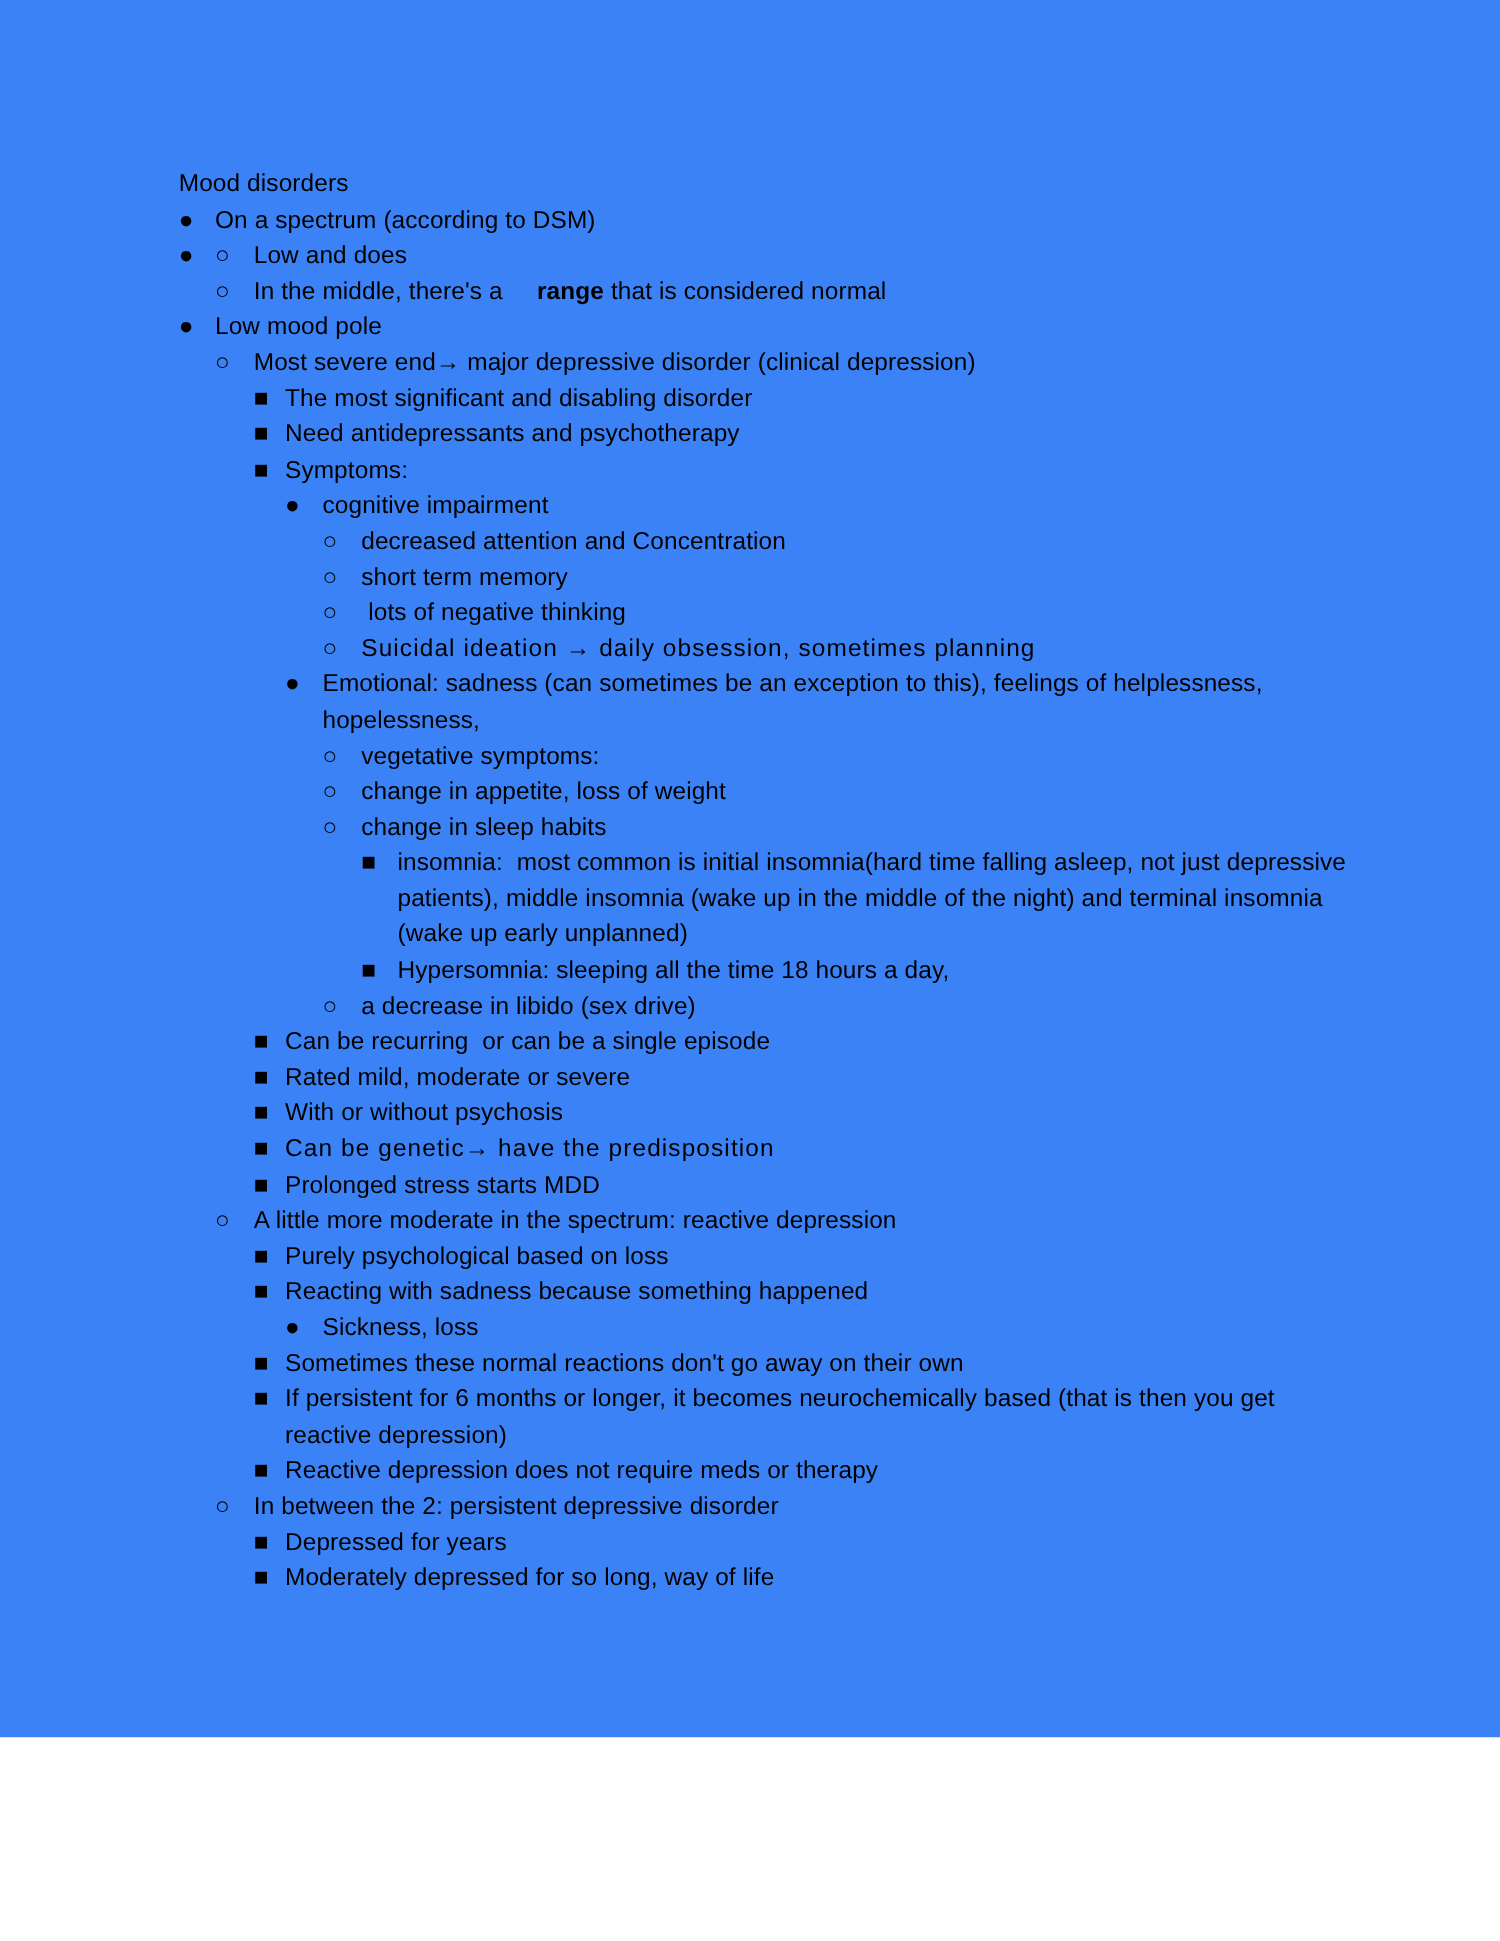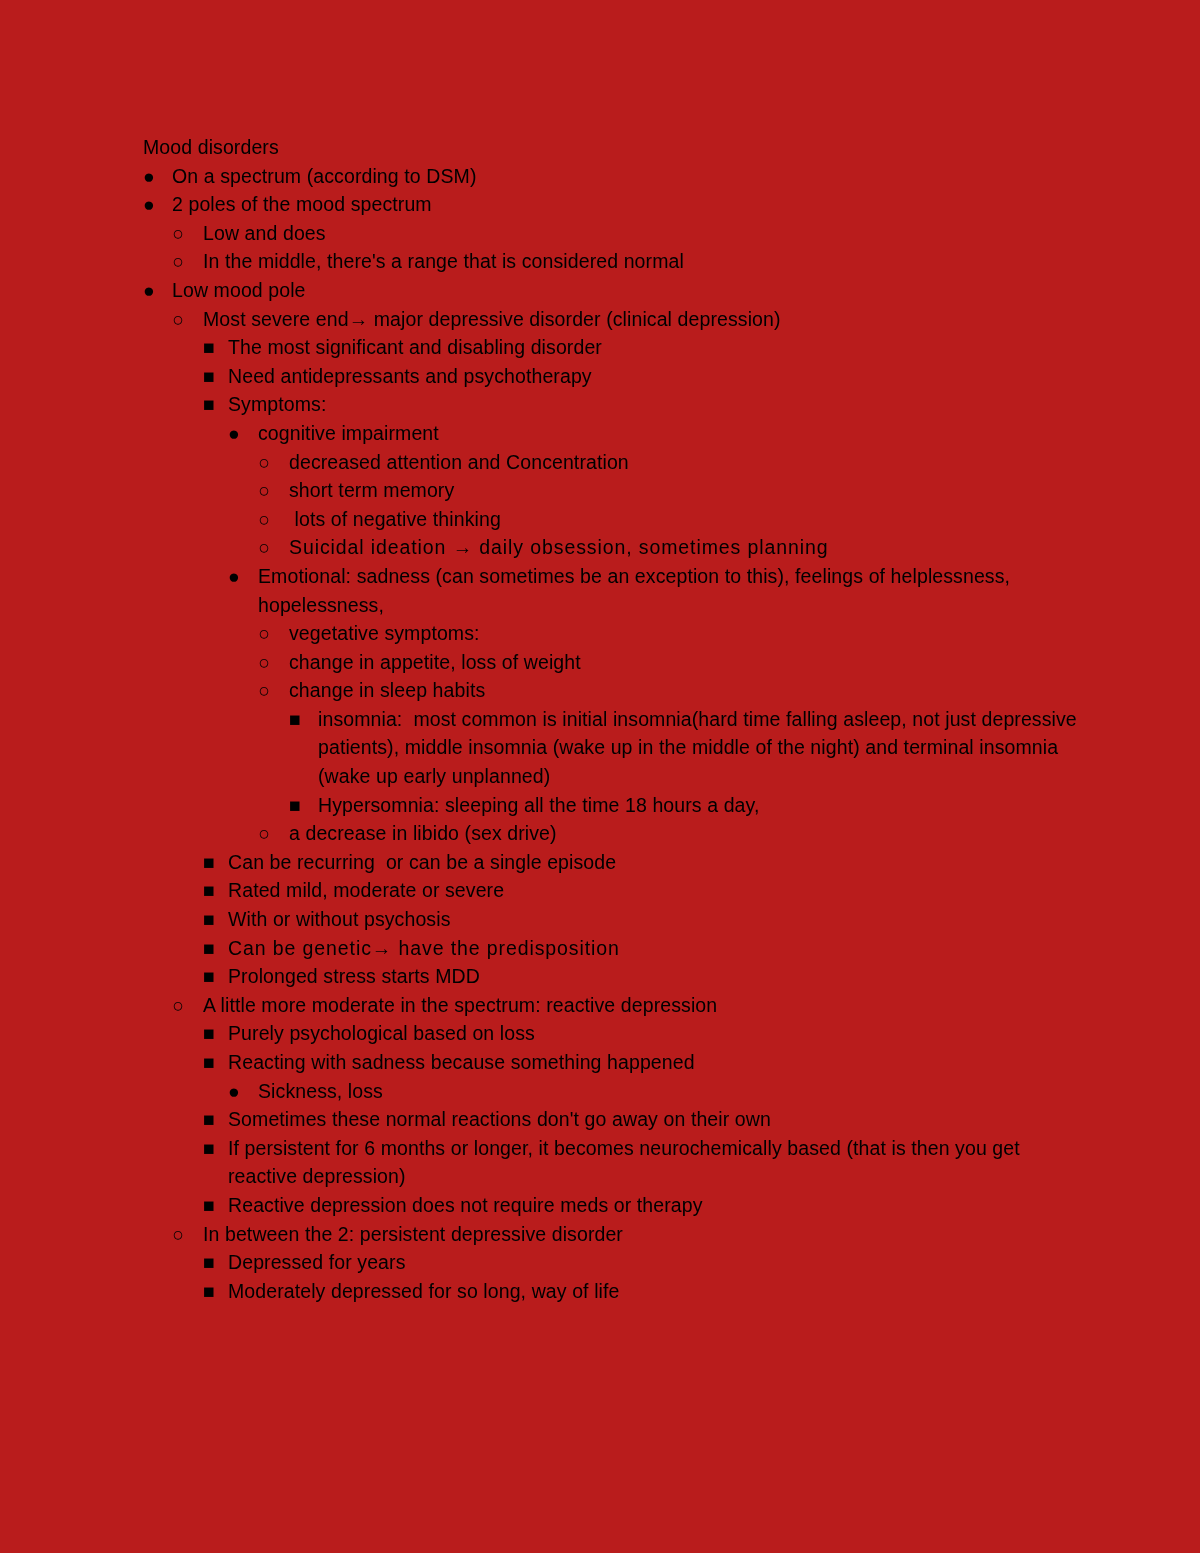--- a/index.html
+++ b/index.html
@@ -8,22 +8,22 @@
     padding: 0;
     background: #ffffff;
   }
   body {
     font-family: "Liberation Sans", sans-serif;
     color: #000000;
   }
   .page {
     position: relative;
     width: 1200px;
-    height: 1553px;
-    background: #b91c1c;
+    height: 1390px;
+    background: #3b82f6;
     box-sizing: border-box;
     overflow: hidden;
   }
   .doc {
     position: absolute;
     left: 143px;
     top: 133px;
     width: 940px;
   }
   .title {
@@ -77,29 +77,29 @@
   
   .marker.disc {
     font-size: 15px;
   }
   .marker.circle {
     font-size: 13px;
   }
   .marker.square {
     font-size: 12px;
   }
-  b { font-weight: normal; }
+  b { font-weight: bold; margin-left: 22px; }
 </style>
 </head>
 <body>
 
 <div class="page">
   <div class="doc">
     <div class="title">Mood disorders</div>
     <div id="outline-root">
         <ul class="lvl d1">
           <li class="item"><span class="marker disc">●</span><span class="txt">On a spectrum (according to DSM)</span></li>
-          <li class="item"><span class="marker disc">●</span><span class="txt">2 poles of the mood spectrum</span><ul class="lvl d2"><li class="item"><span class="marker circle">○</span><span class="txt">Low and does</span></li><li class="item"><span class="marker circle">○</span><span class="txt">In the middle, there's a <b>range</b> that is considered normal</span></li></ul></li>
+          <li class="item"><span class="marker disc">●</span><ul class="lvl d2"><li class="item"><span class="marker circle">○</span><span class="txt">Low and does</span></li><li class="item"><span class="marker circle">○</span><span class="txt">In the middle, there's a <b>range</b> that is considered normal</span></li></ul></li>
           <li class="item"><span class="marker disc">●</span><span class="txt">Low mood pole</span><ul class="lvl d2"><li class="item"><span class="marker circle">○</span><span class="txt">Most severe end→ major depressive disorder (clinical depression)</span><ul class="lvl d3"><li class="item"><span class="marker square">■</span><span class="txt">The most significant and disabling disorder</span></li><li class="item"><span class="marker square">■</span><span class="txt">Need antidepressants and psychotherapy</span></li><li class="item"><span class="marker square">■</span><span class="txt">Symptoms:</span><ul class="lvl d4"><li class="item"><span class="marker disc">●</span><span class="txt">cognitive impairment</span><ul class="lvl d5"><li class="item"><span class="marker circle">○</span><span class="txt">decreased attention and Concentration</span></li><li class="item"><span class="marker circle">○</span><span class="txt">short term memory</span></li><li class="item"><span class="marker circle">○</span><span class="txt"> lots of negative thinking</span></li><li class="item"><span class="marker circle">○</span><span class="txt" style="letter-spacing: 0.9px;">Suicidal ideation → daily obsession, sometimes planning</span></li></ul></li><li class="item"><span class="marker disc">●</span><span class="txt">Emotional: sadness (can sometimes be an exception to this), feelings of helplessness, hopelessness,</span><ul class="lvl d5"><li class="item"><span class="marker circle">○</span><span class="txt">vegetative symptoms:</span></li><li class="item"><span class="marker circle">○</span><span class="txt">change in appetite, loss of weight</span></li><li class="item"><span class="marker circle">○</span><span class="txt">change in sleep habits</span><ul class="lvl d6"><li class="item"><span class="marker square">■</span><span class="txt">insomnia:  most common is initial insomnia(hard time falling asleep, not just depressive patients), middle insomnia (wake up in the middle of the night) and terminal insomnia (wake up early unplanned)</span></li><li class="item"><span class="marker square">■</span><span class="txt">Hypersomnia: sleeping all the time 18 hours a day,</span></li></ul></li><li class="item"><span class="marker circle">○</span><span class="txt">a decrease in libido (sex drive)</span></li></ul></li></ul></li><li class="item"><span class="marker square">■</span><span class="txt">Can be recurring  or can be a single episode</span></li><li class="item"><span class="marker square">■</span><span class="txt">Rated mild, moderate or severe</span></li><li class="item"><span class="marker square">■</span><span class="txt">With or without psychosis</span></li><li class="item"><span class="marker square">■</span><span class="txt" style="letter-spacing: 0.9px;">Can be genetic→ have the predisposition</span></li><li class="item"><span class="marker square">■</span><span class="txt">Prolonged stress starts MDD</span></li></ul></li><li class="item"><span class="marker circle">○</span><span class="txt">A little more moderate in the spectrum: reactive depression</span><ul class="lvl d3"><li class="item"><span class="marker square">■</span><span class="txt">Purely psychological based on loss</span></li><li class="item"><span class="marker square">■</span><span class="txt">Reacting with sadness because something happened</span><ul class="lvl d4"><li class="item"><span class="marker disc">●</span><span class="txt">Sickness, loss</span></li></ul></li><li class="item"><span class="marker square">■</span><span class="txt">Sometimes these normal reactions don't go away on their own</span></li><li class="item"><span class="marker square">■</span><span class="txt">If persistent for 6 months or longer, it becomes neurochemically based (that is then you get reactive depression)</span></li><li class="item"><span class="marker square">■</span><span class="txt">Reactive depression does not require meds or therapy</span></li></ul></li><li class="item"><span class="marker circle">○</span><span class="txt">In between the 2: persistent depressive disorder</span><ul class="lvl d3"><li class="item"><span class="marker square">■</span><span class="txt">Depressed for years</span></li><li class="item"><span class="marker square">■</span><span class="txt">Moderately depressed for so long, way of life</span></li></ul></li></ul></li>
         </ul>
       </div>
   </div>
 </div>
 
 </body></html>

